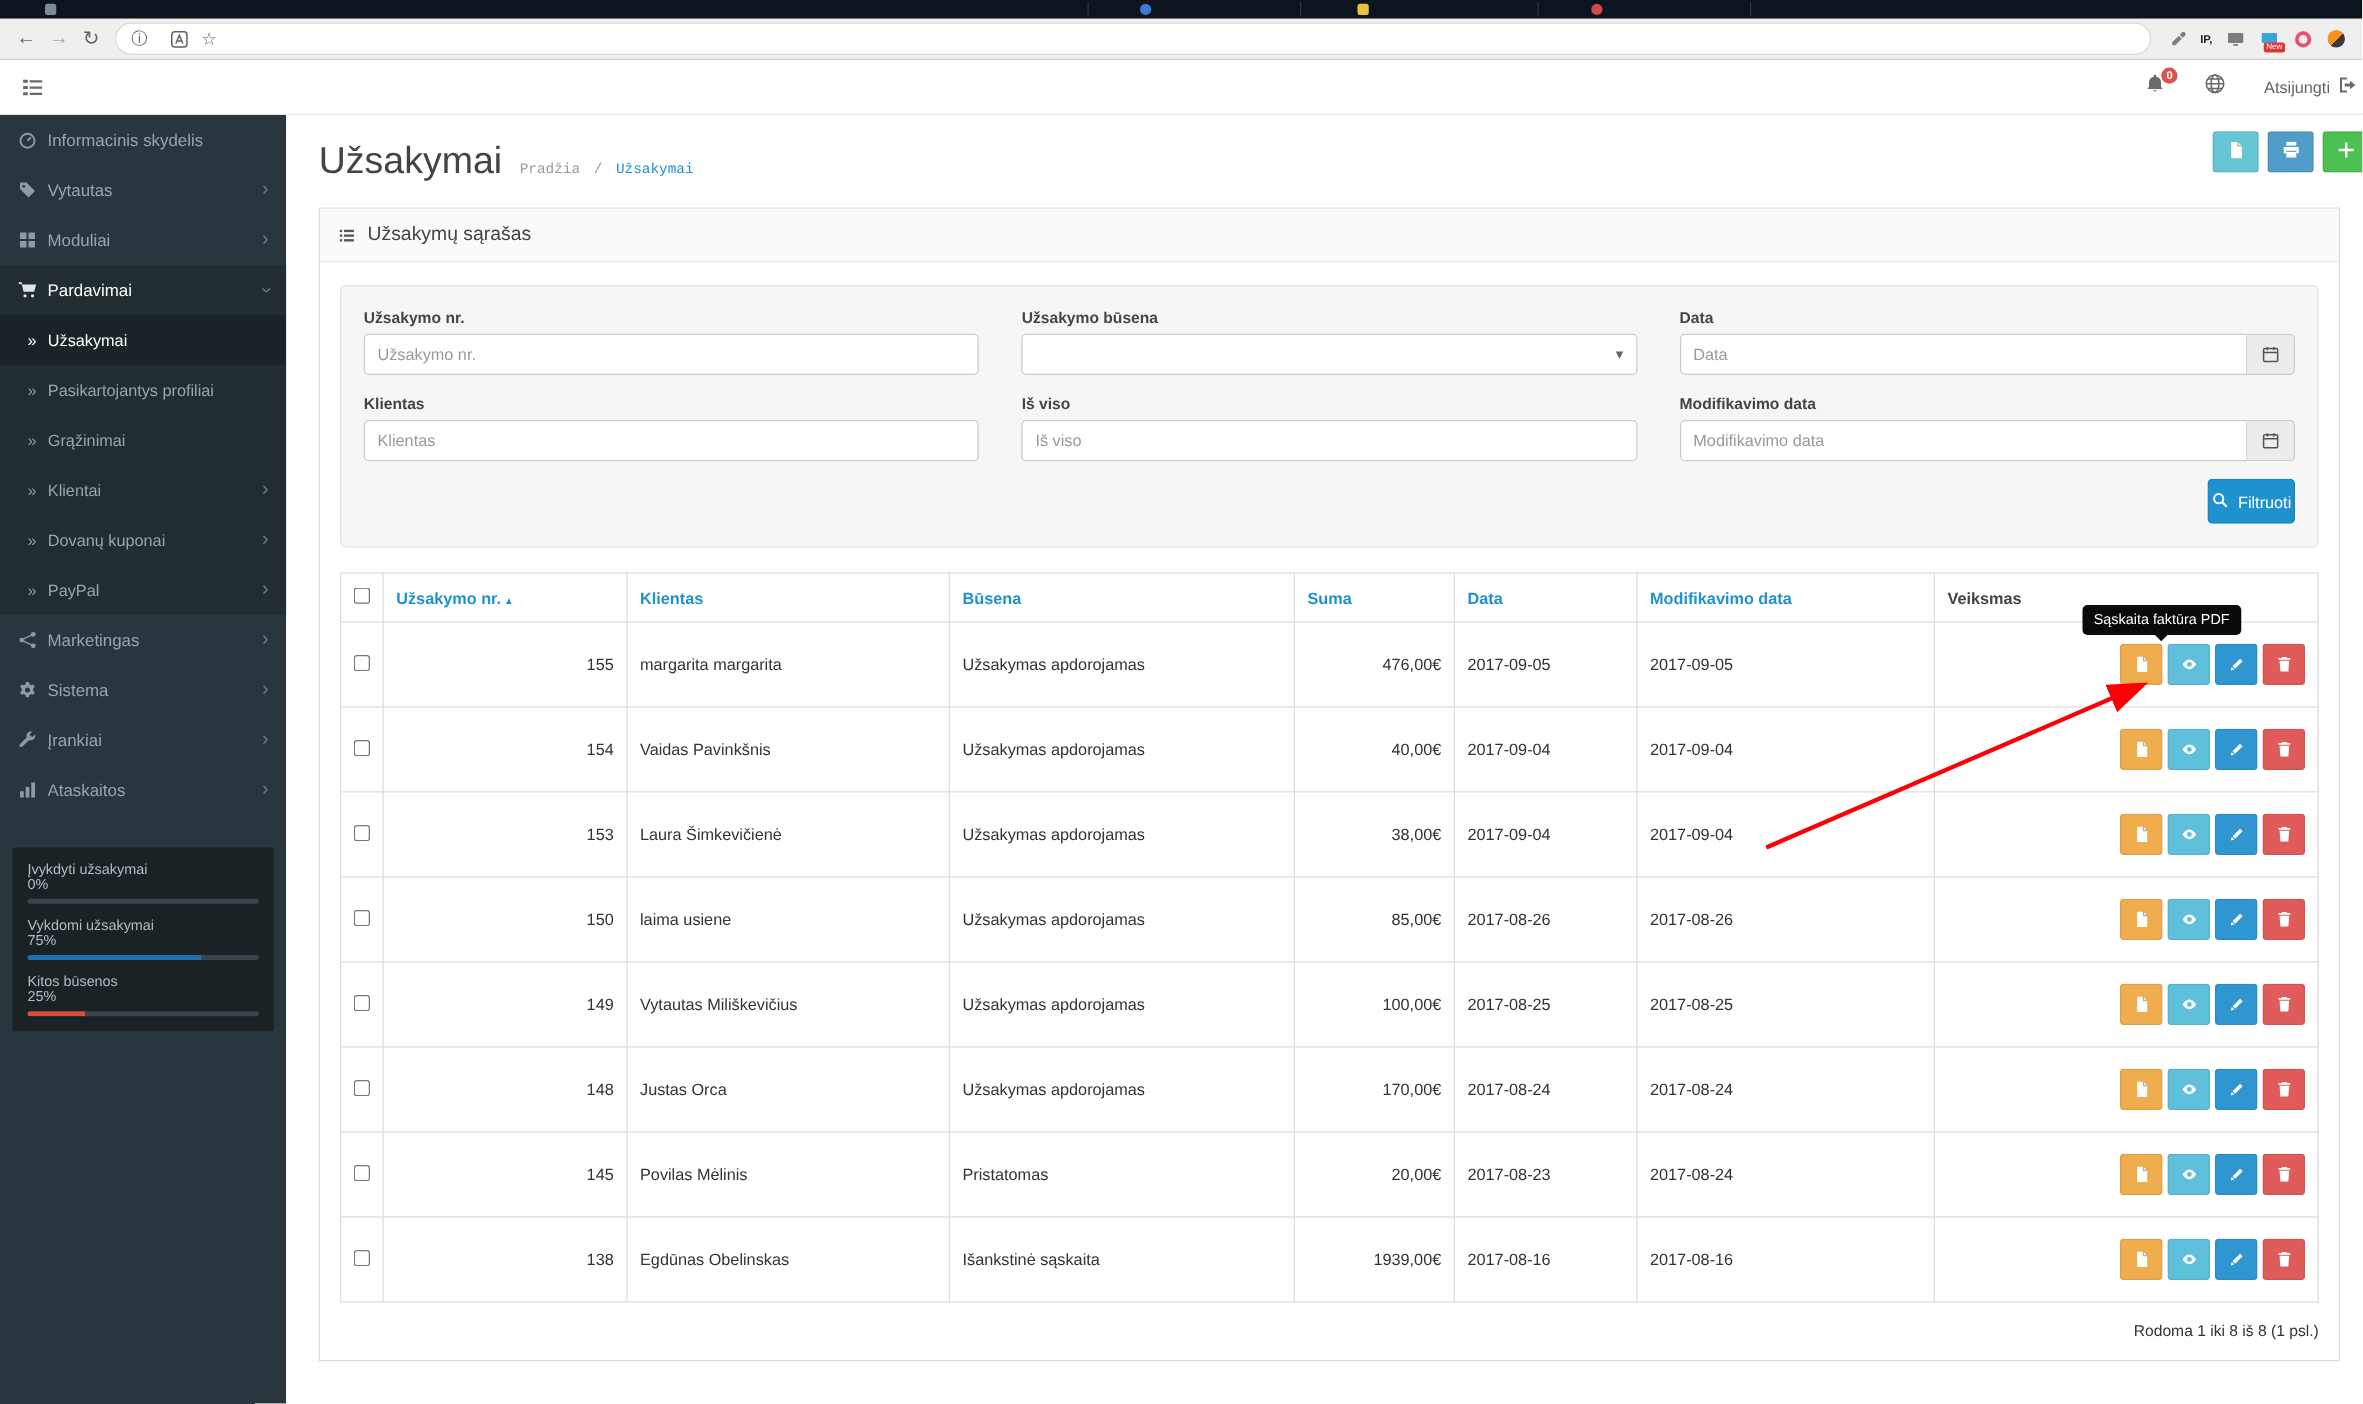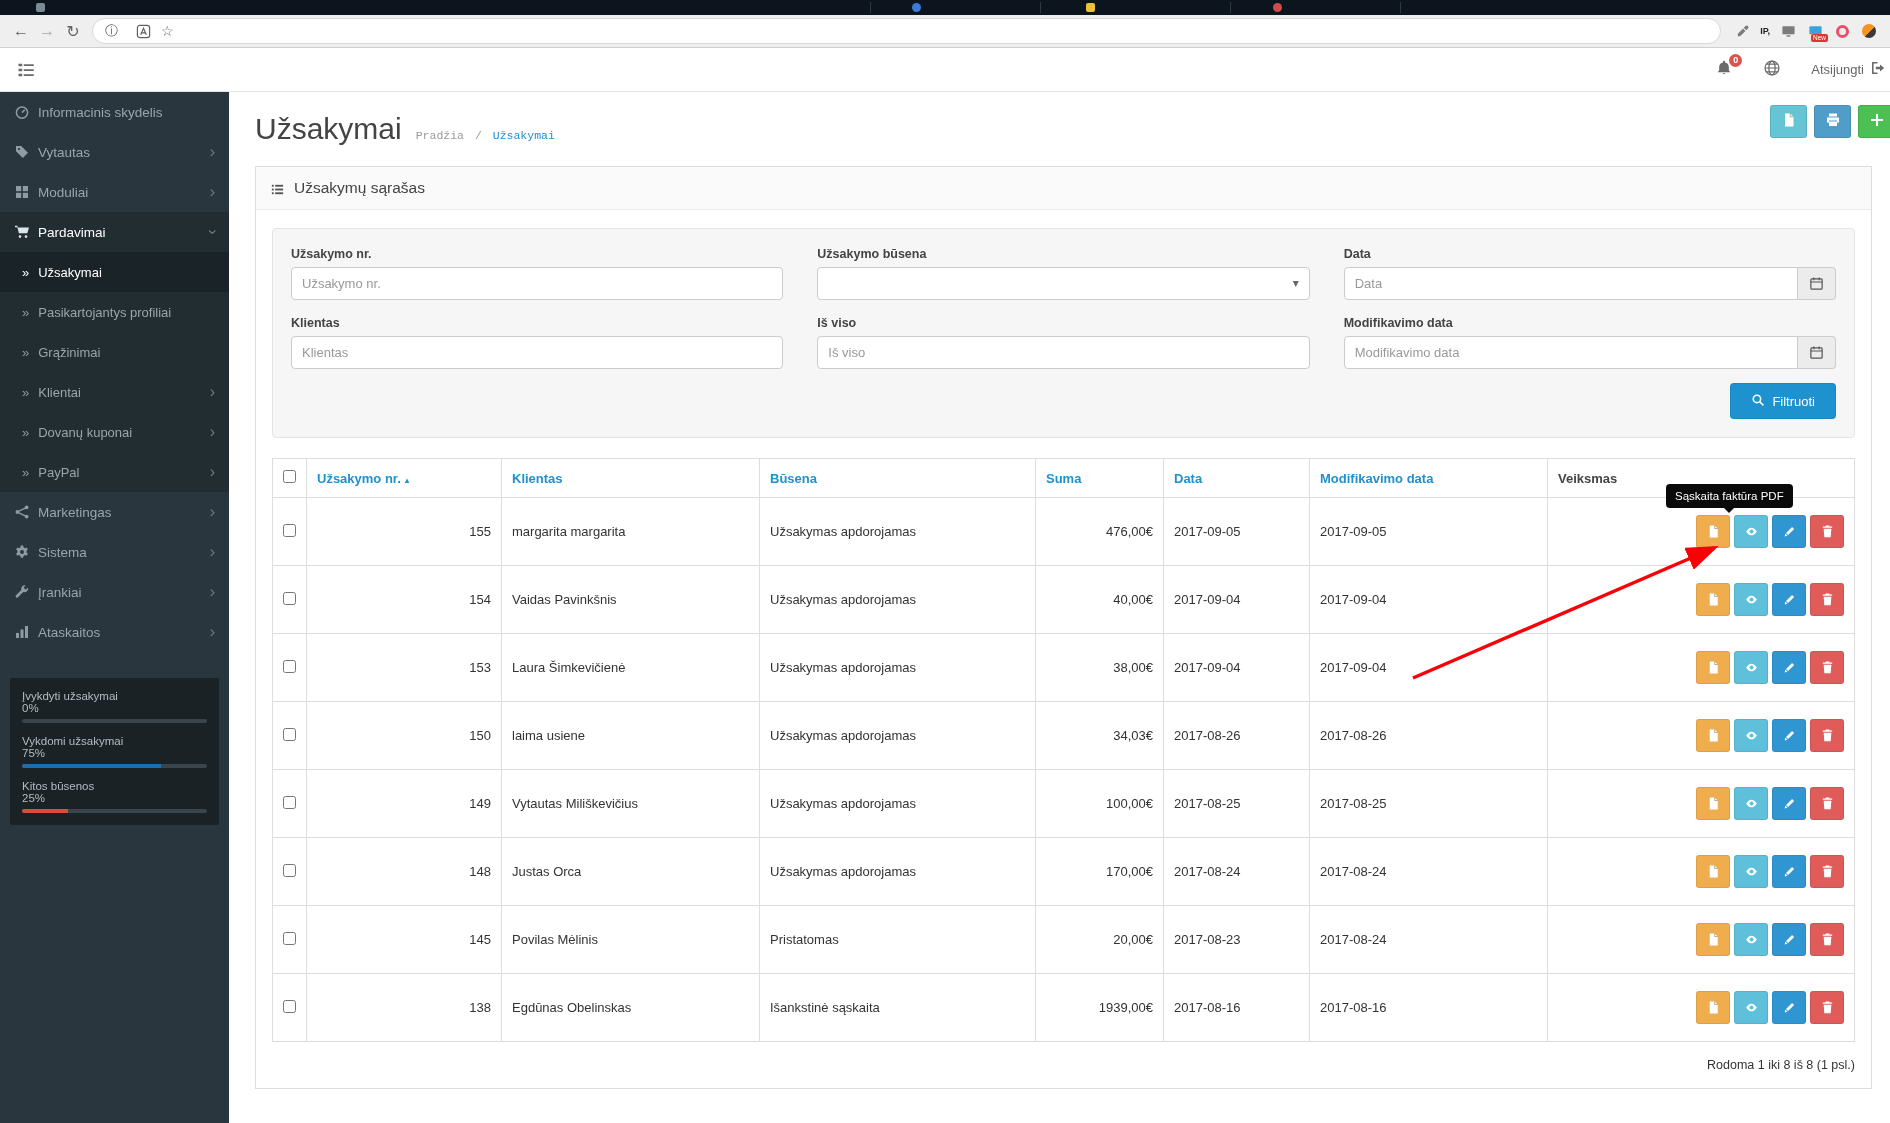--- a/index.html
+++ b/index.html
@@ -84,41 +84,41 @@
   .header-actions { position:absolute; top:13px; right:-5px; display:flex; gap:7px; }
   .hbtn { width:37px; height:33px; border:1px solid rgba(0,0,0,.1); border-radius:3px; color:#fff;
           display:flex; align-items:center; justify-content:center; }
   .hbtn svg { width:16px; height:16px; }
   .hbtn.invoice { background:var(--btn-invoice,#66c5d4); }
   .hbtn.ship { background:var(--btn-print,#509dc9); }
   .hbtn.add { background:var(--btn-add,#4cc052); }
 
   .panel { margin:2px 18px 0 26px; border:1px solid #ddd; background:#fff; }
   .panel-heading { padding:12px 14px; background:#fafafa; border-bottom:1px solid #e9e9e9;
-                   color:#444; font-size:15.5px; display:flex; align-items:flex-end; gap:9px; }
+                   color:#444; font-size:15.5px; display:flex; align-items:center; gap:9px; }
   .panel-heading .ph-icon { color:#555; display:flex; }
   .panel-heading svg { width:15px; height:15px; }
   .panel-body { padding:18px 16px 16px; }
 
   .well { background:#f6f6f6; border:1px solid #e4e4e4; border-radius:4px; padding:18px; }
   .fgrid { display:grid; grid-template-columns:repeat(3,1fr); column-gap:34px; row-gap:16px; }
   .flabel { display:block; font-weight:bold; font-size:12.5px; color:#444; margin-bottom:6px; }
   .finput, .fselect { width:100%; height:33px; border:1px solid #ccc; border-radius:4px; background:#fff;
                       font-size:13px; color:#333; padding:0 10px; font-family:inherit; }
   .finput::placeholder { color:#999; }
   .fselect { position:relative; }
   .fselect .caret { position:absolute; right:10px; top:8px; color:#666; font-size:12px; }
   .igroup { display:flex; }
   .igroup .finput { flex:1; border-radius:4px 0 0 4px; }
   .addon { width:38px; height:33px; background:#ececec; border:1px solid #ccc; border-left:0;
            border-radius:0 4px 4px 0; display:flex; align-items:center; justify-content:center; color:#555; }
   .addon svg { width:15px; height:15px; }
   .well-footer { display:flex; justify-content:flex-end; margin-top:14px; }
   .btn-filter { height:36px; background:var(--link,#1e91cf); border:1px solid rgba(0,0,0,.08); border-radius:4px;
-                color:#fff; font-size:13px; padding:0 20px; display:flex; align-items:center; gap:7px; font-family:inherit; }
+                color:#fff; font-size:13px; padding:0 2px; display:flex; align-items:center; gap:7px; font-family:inherit; }
   .btn-filter svg { width:14px; height:14px; }
 
   table.orders { width:100%; border-collapse:collapse; margin-top:20px; font-size:13px; color:#333; }
   table.orders th, table.orders td { border:1px solid #ddd; }
   table.orders th { padding:11px 10px; font-weight:bold; text-align:left; background:#fff; }
   table.orders td { padding:17px 10px; }
   th.link { color:var(--link,#1e91cf); }
   .col-cb, td.cbcell { text-align:center; padding:8px 4px; width:34px; }
   th.num, td.num { text-align:right; }
   th.sum, td.sum { text-align:right; }
@@ -594,21 +594,21 @@
                     <svg viewBox="0 0 16 16" fill="#fff">
                       <path d="M6.2 1.6h3.6l.5 1H13v1.4H3V2.6h2.7zM3.9 5h8.2l-.7 9H4.6z"></path>
                     </svg>
                   </button></td>
               </tr>
               <tr>
                 <td class="cbcell"><input type="checkbox" style=""></td>
                 <td class="num">150</td>
                 <td class="cust">laima usiene</td>
                 <td class="stat">Užsakymas apdorojamas</td>
-                <td class="sum">34,03€</td>
+                <td class="sum">85,00€</td>
                 <td class="date">2017-08-26</td>
                 <td class="mod">2017-08-26</td>
                 <td class="act"><button class="abtn btn-pdf">
                     <svg viewBox="0 0 16 16">
                       <path d="M4 1.5h5.3L12.5 4.7V14.5H4z" fill="#fff"></path>
                       <path d="M9.3 1.5v3.2h3.2" fill="none" stroke="rgba(0,0,0,.3)" stroke-width="1.1"></path>
                     </svg>
                   </button><button class="abtn btn-view">
                     <svg viewBox="0 0 16 16">
                       <path fill-rule="evenodd" d="M8 3.9C4.7 3.9 2.3 8 2.3 8s2.4 4.1 5.7 4.1S13.7 8 13.7 8 11.3 3.9 8 3.9zm0 6.2A2.1 2.1 0 1 1 8 5.9a2.1 2.1 0 0 1 0 4.2z" fill="#fff"></path>

